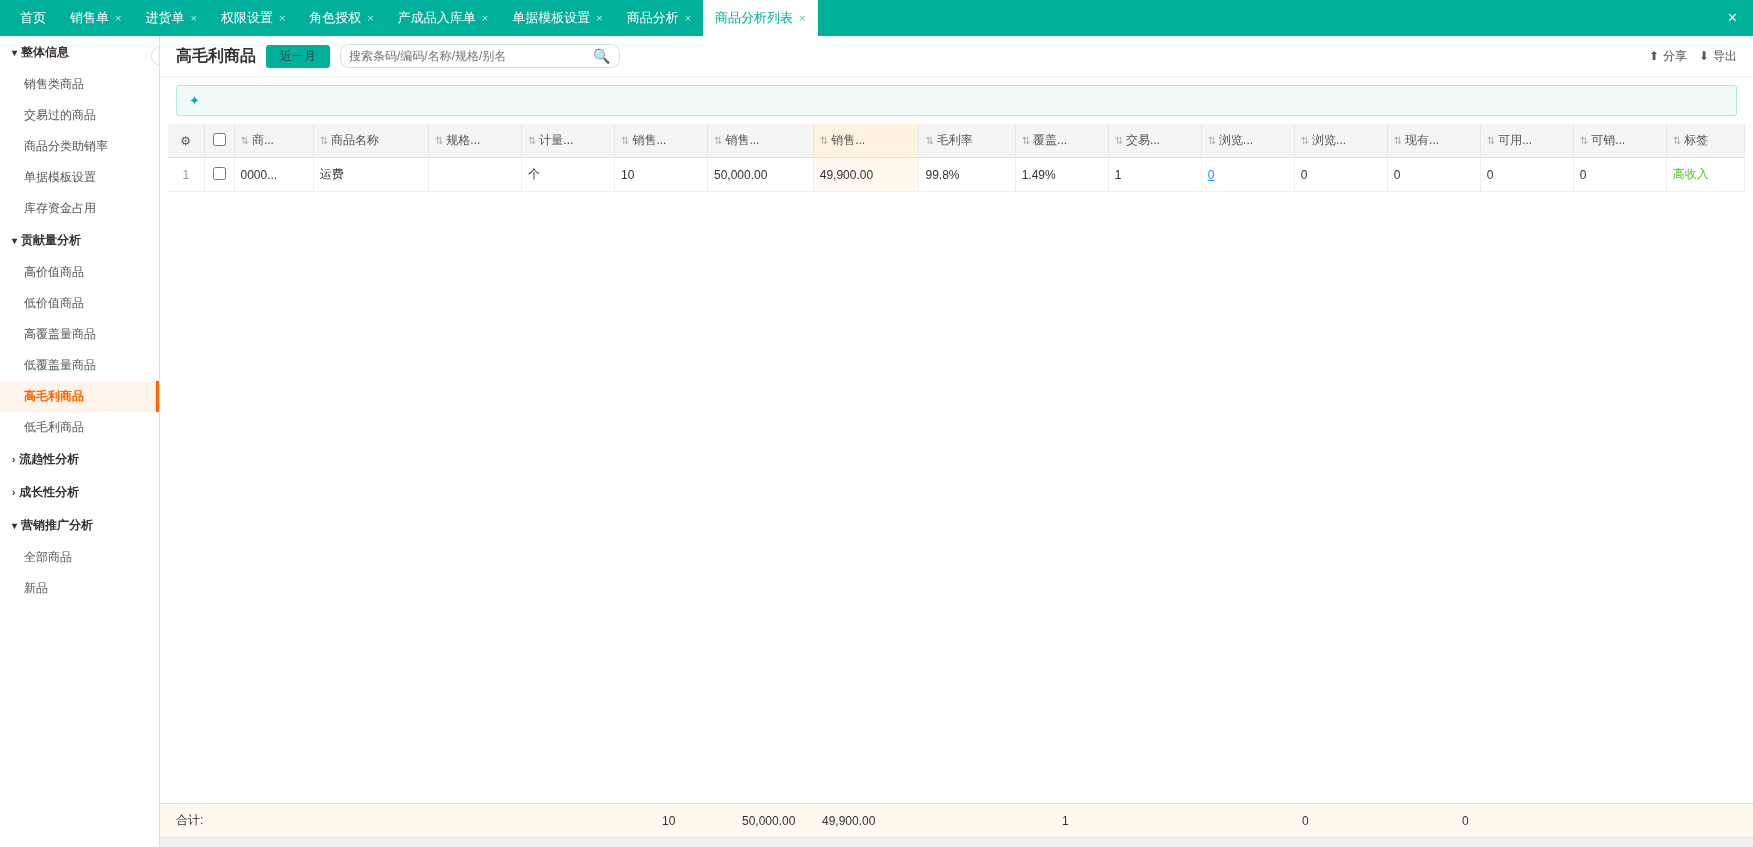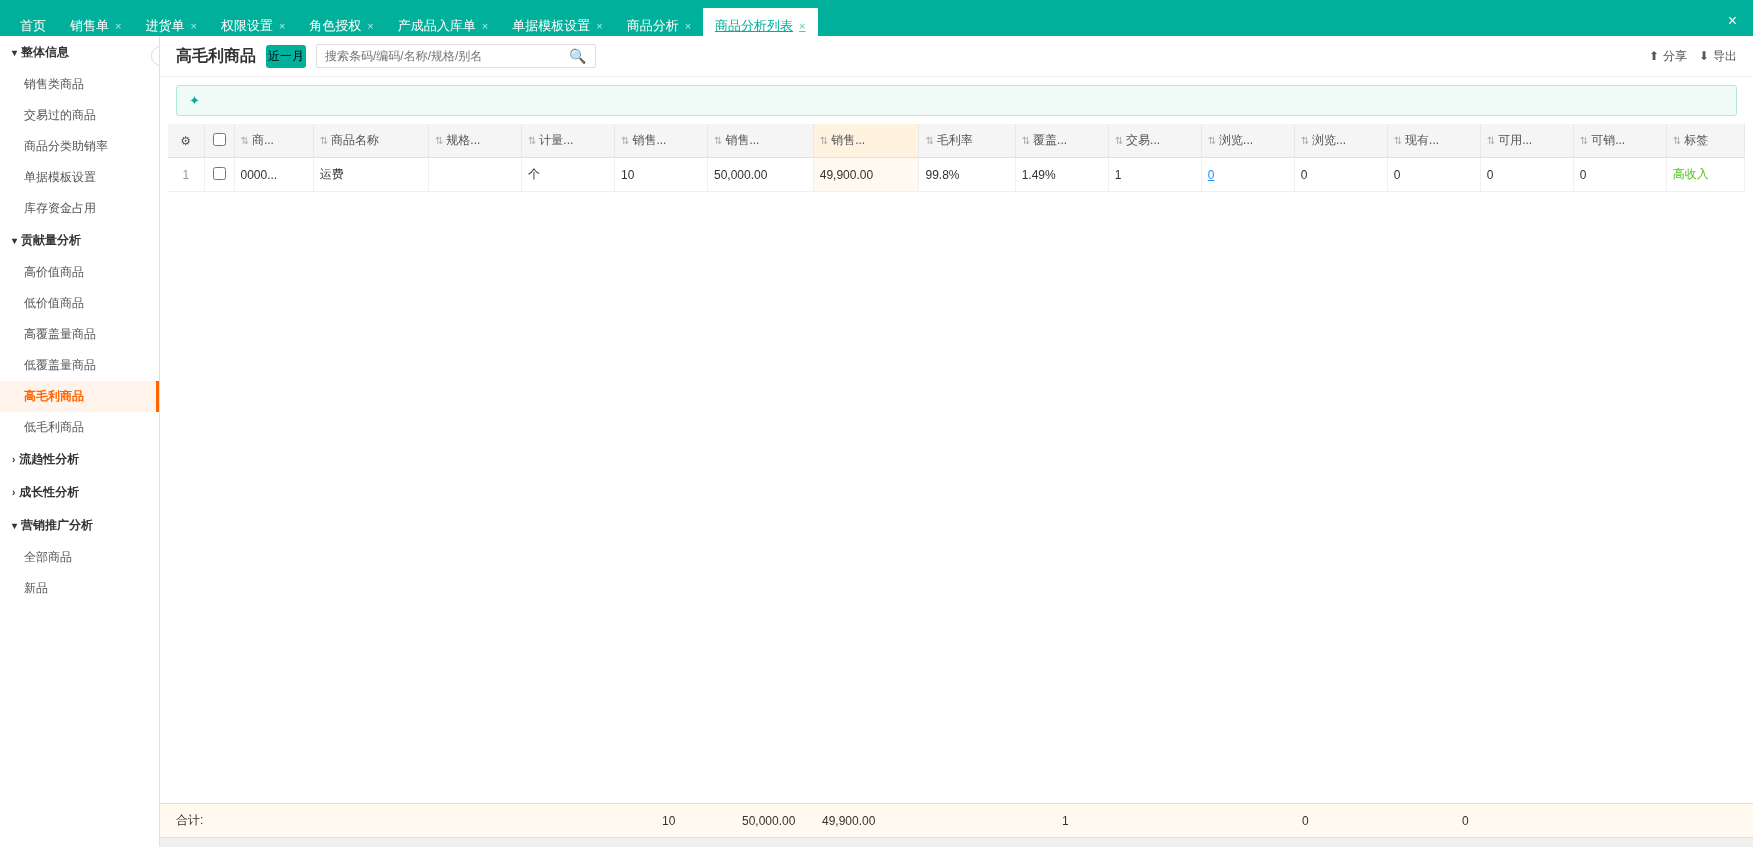--- a/index.html
+++ b/index.html
@@ -2,39 +2,39 @@
 <html><head>
   <meta charset="utf-8">
   <style>
     * { box-sizing: border-box; margin: 0; padding: 0; }
     body { font-family: 'Microsoft YaHei', Arial, sans-serif; font-size: 12px; background: #f5f5f5; color: #333; overflow: hidden; height: 847px; display: flex; flex-direction: column; }
 
     
     .top-nav {
       background: #00b09b;
       display: flex;
+      align-items: center;
       height: 36px;
       padding: 8px 8px;
       flex-shrink: 0;
     }
     .top-nav .nav-item {
       color: #fff;
       padding: 0 12px;
       height: 36px;
       display: flex;
       align-items: center;
       cursor: pointer;
       white-space: nowrap;
       font-size: 13px;
       position: relative;
     }
     .top-nav .nav-item.active {
       background: #fff;
       color: #00b09b;
-      text-decoration: underline;
     }
     .top-nav .nav-item .close-icon {
       margin-left: 6px;
       font-size: 11px;
       opacity: 0.7;
     }
     .nav-spacer { flex: 1; }
     .nav-close-btn {
       color: #fff;
       cursor: pointer;
@@ -120,32 +120,32 @@
       gap: 10px;
       flex-shrink: 0;
     }
     .panel-title {
       font-size: 16px;
       font-weight: bold;
       color: #333;
     }
     .period-btn {
       background: #00b09b;
-      color: #000000;
+      color: #404040;
       border: none;
       border-radius: 3px;
-      padding: 3px 2px;
+      padding: 3px 14px;
       font-size: 12px;
       cursor: pointer;
     }
     .search-box {
       display: flex;
       align-items: center;
       border: 1px solid #ddd;
-      border-radius: 2px;
+      border-radius: 9px;
       padding: 3px 8px;
       flex: 1;
       max-width: 280px;
     }
     .search-box input {
       border: none;
       outline: none;
       font-size: 12px;
       width: 100%;
       color: #999;

